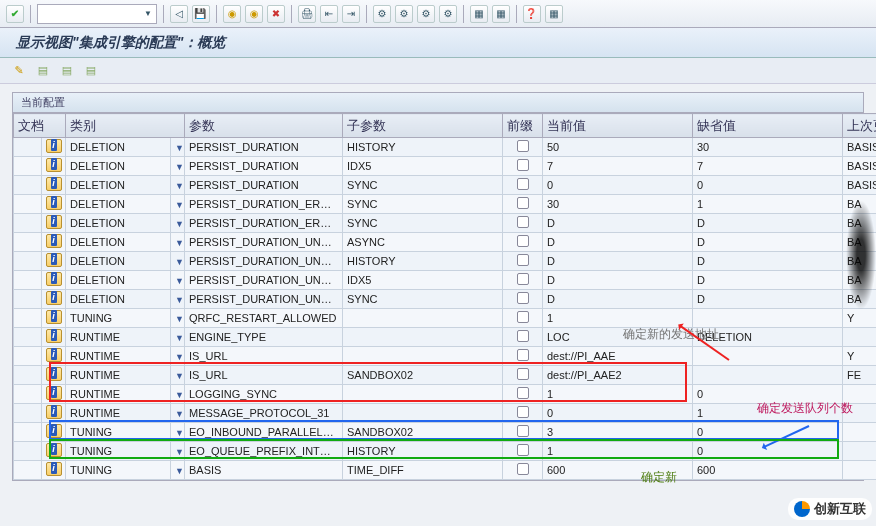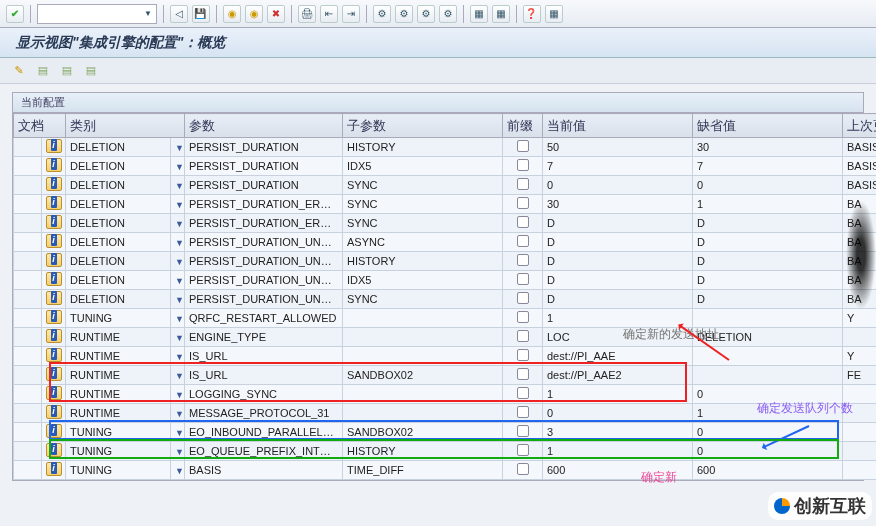--- a/index.html
+++ b/index.html
@@ -31,27 +31,27 @@
   .col-last{width:40px}
   .icon-info{display:inline-block;width:16px;height:14px;background:linear-gradient(#ffe9a8,#f8cf6a);border:1px solid #b89030;border-radius:2px;position:relative}
   .icon-info::after{content:"i";position:absolute;left:4px;top:-1px;width:6px;height:12px;background:#2a5ab8;color:#fff;font-size:9px;font-weight:bold;font-style:italic;text-align:center;line-height:12px;border-radius:1px}
   .dd-arr{color:#3a5a9a;font-size:9px}
   .chk{display:inline-block;width:12px;height:12px;border:1px solid #889;background:#fff;border-radius:2px}
   .hl-red{position:absolute;border:2px solid #e22;pointer-events:none}
   .hl-blue{position:absolute;border:2px solid #26e;pointer-events:none}
   .hl-green{position:absolute;border:2px solid #1a1;pointer-events:none}
   .anno{position:absolute;font-size:12px;font-weight:400;pointer-events:none}
   .anno.red{color:#737373}
-  .anno.blue{color:#8b5cf6}
-  .anno.green{color:#ec4899}
+  .anno.blue{color:#be185d}
+  .anno.green{color:#4d7c0f}
   .arrow-red{position:absolute;width:60px;height:2px;background:#e22;transform-origin:right center;pointer-events:none}
   .arrow-red::before{content:"";position:absolute;left:-6px;top:-3px;border:4px solid transparent;border-right-color:#e22}
   .arrow-blue{position:absolute;width:50px;height:2px;background:#26e;transform-origin:right center;pointer-events:none}
   .arrow-blue::before{content:"";position:absolute;left:-6px;top:-3px;border:4px solid transparent;border-right-color:#26e}
-  .watermark{position:absolute;right:4px;bottom:6px;display:flex;align-items:center;gap:4px;font-size:18px;font-weight:bold;color:#333;background:rgba(255,255,255,0.9);padding:2px 6px;border-radius:10px}
+  .watermark{position:absolute;right:4px;bottom:6px;display:flex;align-items:center;gap:4px;font-size:13px;font-weight:bold;color:#333;background:rgba(255,255,255,0.9);padding:2px 6px;border-radius:10px}
   .wm-icon{width:16px;height:16px;border-radius:50%;background:conic-gradient(#f90 0 90deg,#06c 90deg 360deg)}
   .smudge{position:absolute;right:0;top:200px;width:30px;height:110px;background:radial-gradient(ellipse at center,#000 20%,transparent 70%);opacity:0.8;pointer-events:none}
 </style>
 </head>
 <body>
 
 <div class="top-toolbar">
   <div class="tb-btn" style="color:#3a3;font-weight:bold">✔</div>
   <div class="tb-sep"></div>
   <div class="combo">

